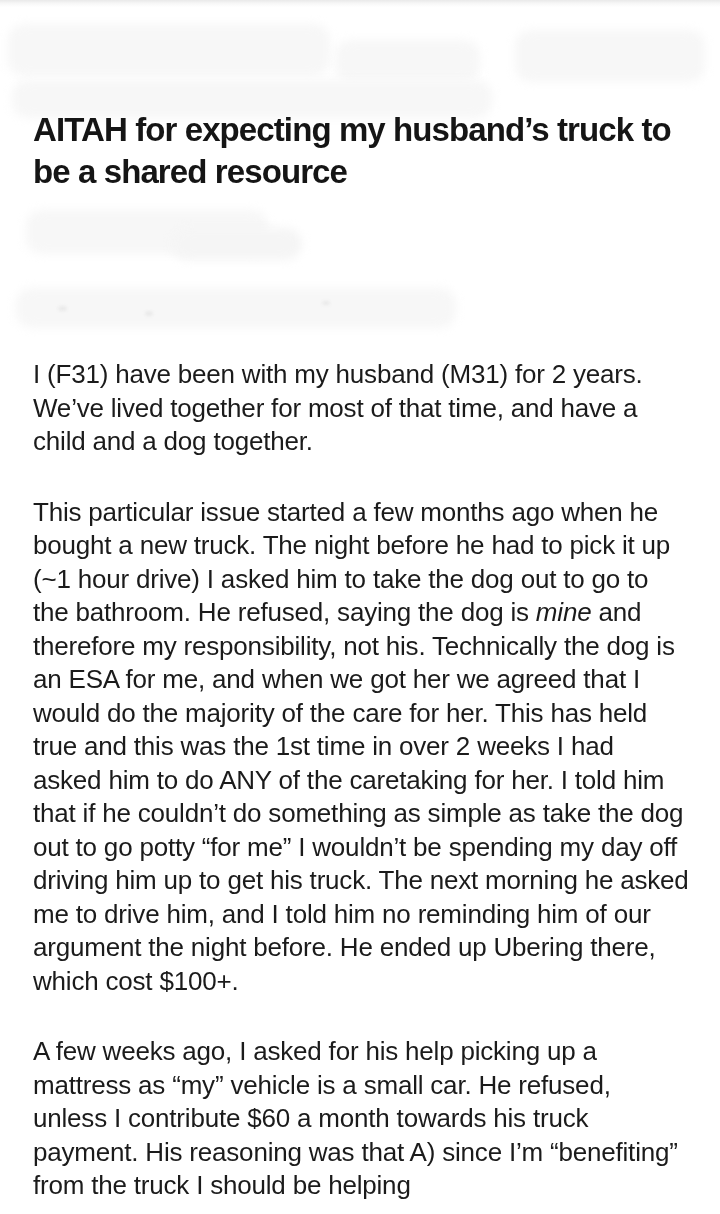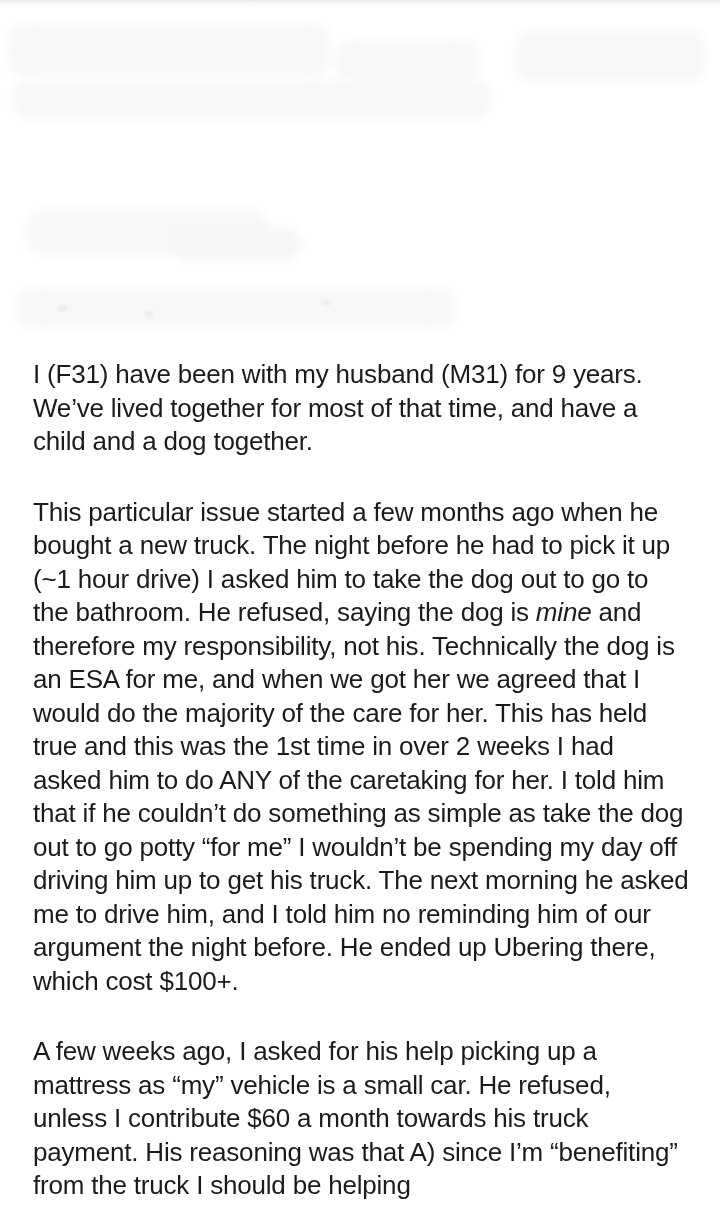--- a/index.html
+++ b/index.html
@@ -78,27 +78,28 @@
 
 <div class="screen">
 
   <div class="top-shadow"></div>
 
   <div class="redaction r-header-left"></div>
   <div class="redaction r-header-mid"></div>
   <div class="redaction r-header-right"></div>
   <div class="redaction r-header-row2"></div>
 
+  <h1 class="title">AITAH for expecting my husband’s truck to be a shared resource</h1>
 
   <div class="redaction r-flair"></div>
   <div class="redaction r-flair-tail"></div>
   <div class="redaction r-meta"></div>
   <div class="speck s1"></div>
   <div class="speck s2"></div>
   <div class="speck s3"></div>
 
   <div class="post-body">
-      <p><span>I (F31) have been with my husband (M31) for 9 years. We’ve lived together for most of that time, and have a child and a dog together.</span></p>
+      <p><span>I (F31) have been with my husband (M31) for 2 years. We’ve lived together for most of that time, and have a child and a dog together.</span></p>
       <p><span>This particular issue started a few months ago when he bought a new truck. The night before he had to pick it up (~1 hour drive) I asked him to take the dog out to go to the bathroom. He refused, saying the dog is </span><em>mine</em><span> and therefore my responsibility, not his. Technically the dog is an ESA for me, and when we got her we agreed that I would do the majority of the care for her. This has held true and this was the 1st time in over 2 weeks I had asked him to do ANY of the caretaking for her. I told him that if he couldn’t do something as simple as take the dog out to go potty “for me” I wouldn’t be spending my day off driving him up to get his truck. The next morning he asked me to drive him, and I told him no reminding him of our argument the night before. He ended up Ubering there, which cost $100+.</span></p>
       <p><span>A few weeks ago, I asked for his help picking up a mattress as “my” vehicle is a small car. He refused, unless I contribute $60 a month towards his truck payment. His reasoning was that A) since I’m “benefiting” from the truck I should be helping</span></p>
     </div>
 
 </div>
 
 </body></html>

